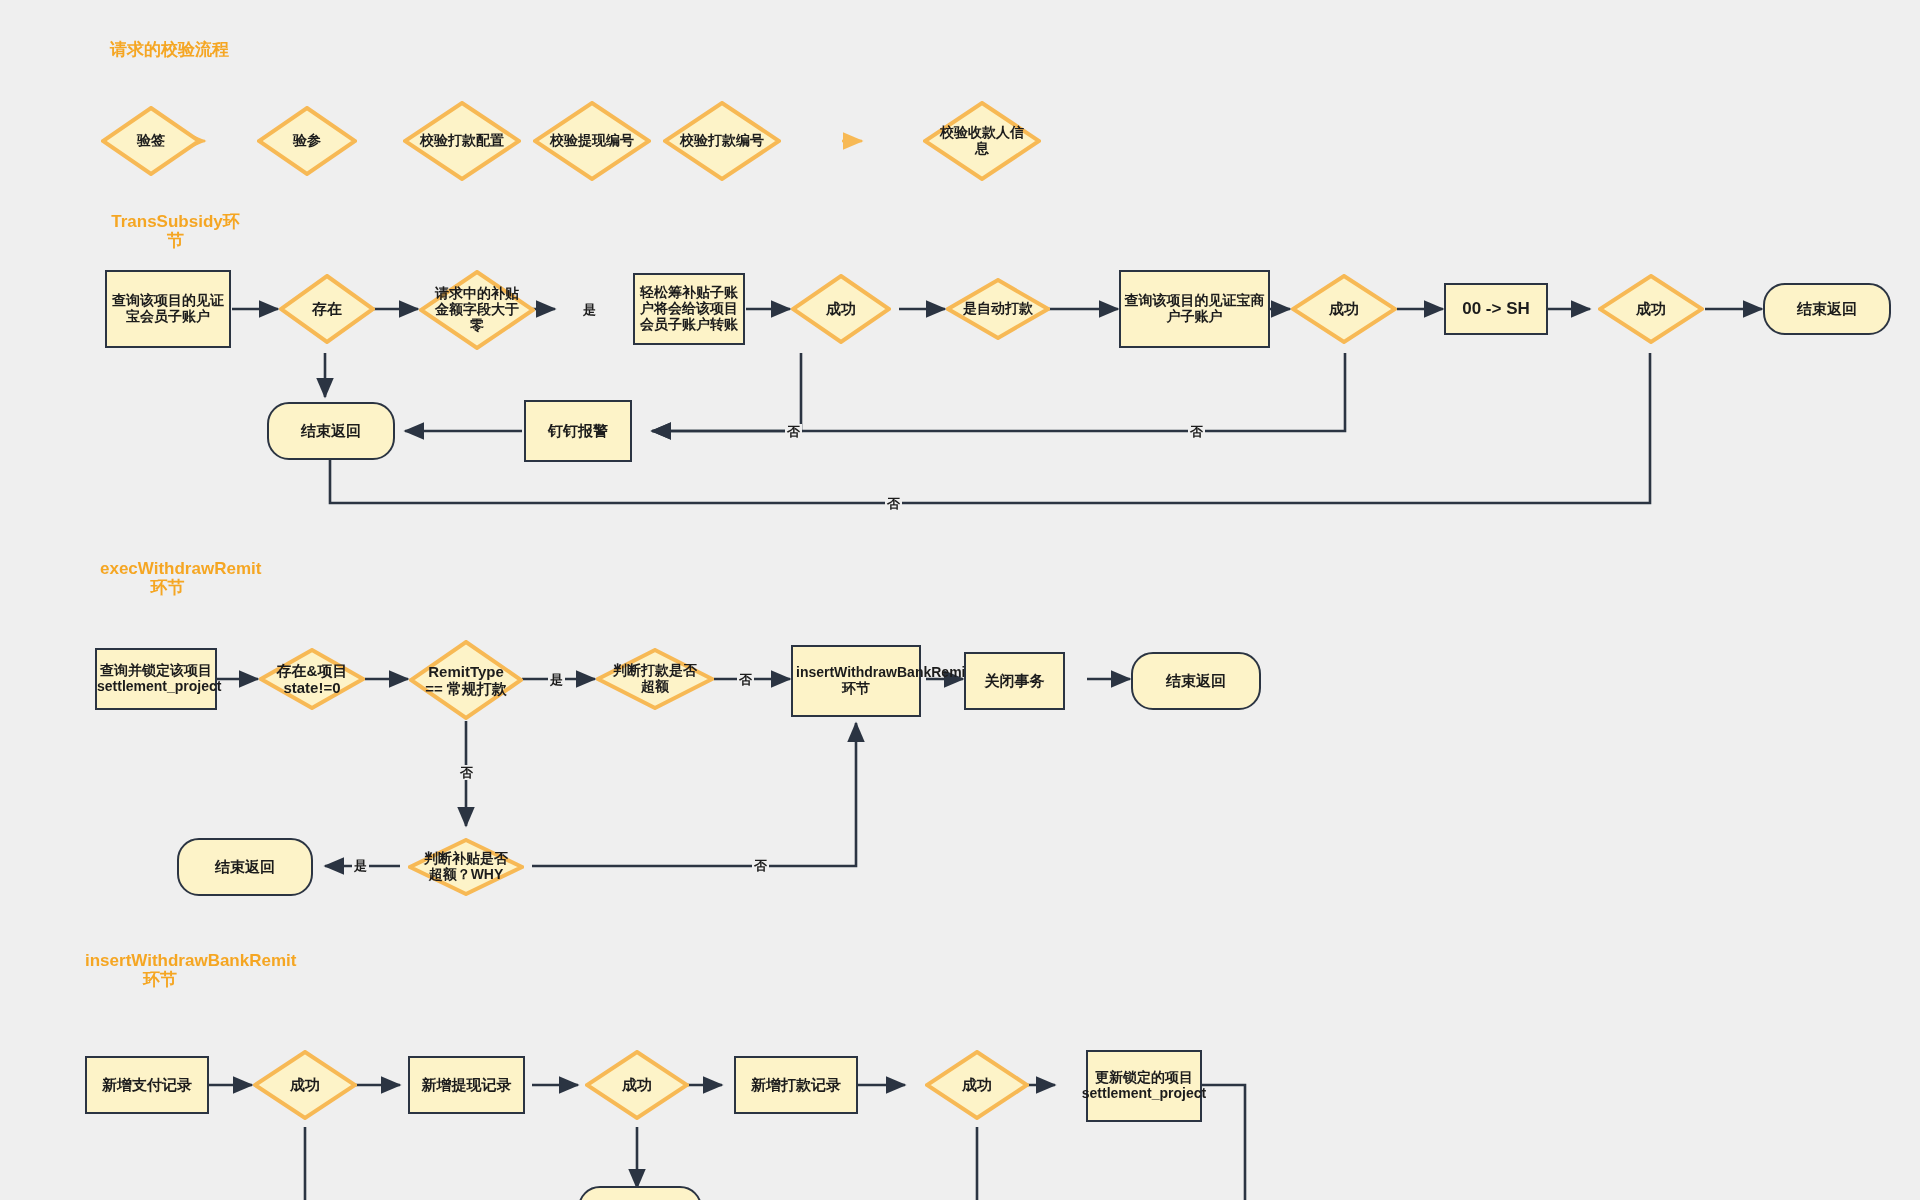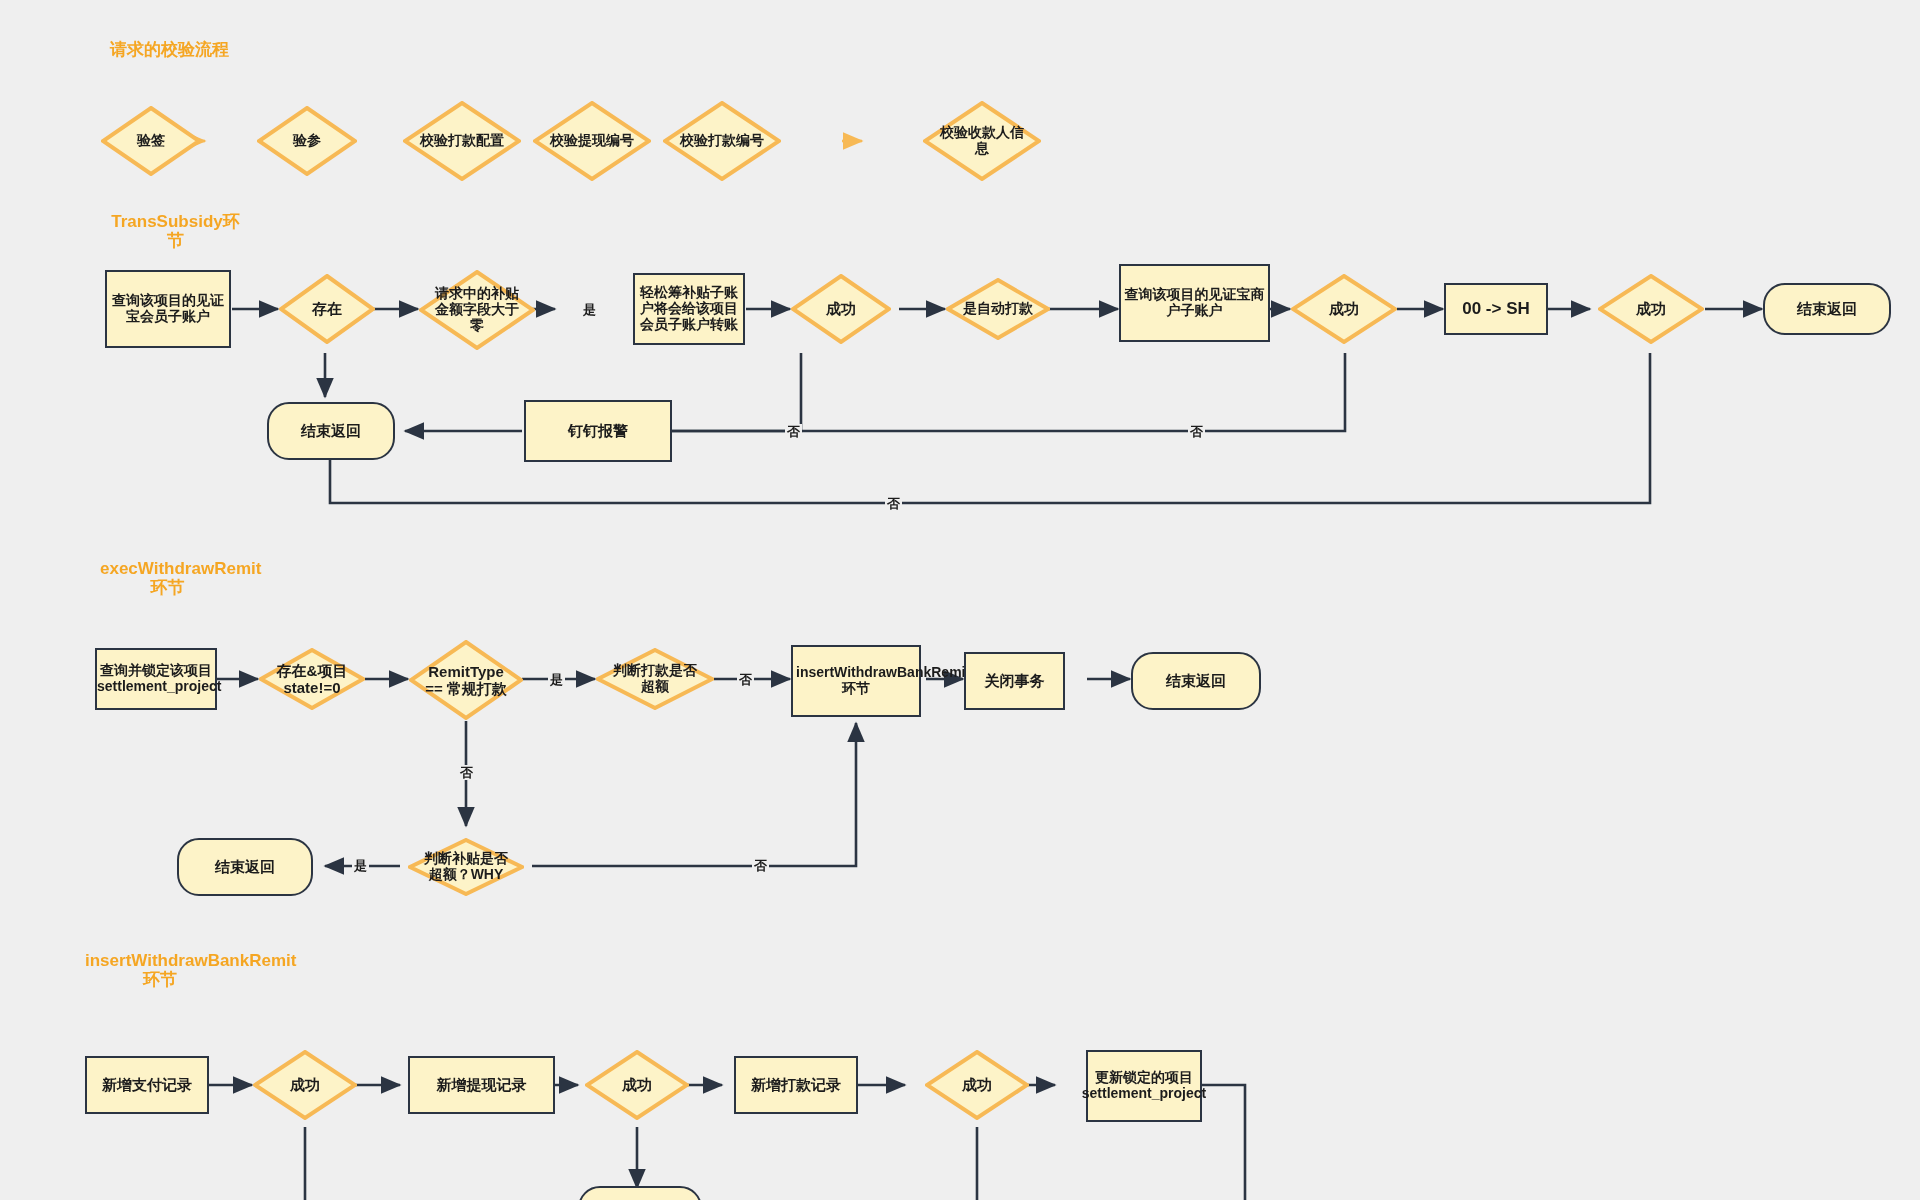--- a/index.html
+++ b/index.html
@@ -227,21 +227,21 @@
     <span class="lbl">成功</span>
   </div>
 
   <div class="node diamond t14" style="left:946px;top:278px;width:104px;height:62px;">
     <svg class="dshape" viewBox="0 0 104 62" preserveAspectRatio="none">
         <polygon points="52,2 102,31 52,60 2,31" fill="#fdf3c8" stroke="#f7b955" stroke-width="4"></polygon>
       </svg>
     <span class="lbl" style="width:100px">是自动打款</span>
   </div>
 
-  <div class="node rect t14" style="left:1119px;top:264px;width:151px;height:78px;text-align:center;">
+  <div class="node rect t14" style="left:1119px;top:270px;width:151px;height:78px;text-align:center;">
     <span>查询该项目的见证宝商户子账户</span>
   </div>
 
   <div class="node diamond t15" style="left:1291px;top:274px;width:106px;height:70px;">
     <svg class="dshape" viewBox="0 0 106 70" preserveAspectRatio="none">
         <polygon points="53,2 104,35 53,68 2,35" fill="#fdf3c8" stroke="#f7b955" stroke-width="4"></polygon>
       </svg>
     <span class="lbl">成功</span>
   </div>
 
@@ -257,21 +257,21 @@
   </div>
 
   <div class="node round t15" style="left:1763px;top:283px;width:128px;height:52px;">
     <span>结束返回</span>
   </div>
 
   <div class="node round t15" style="left:267px;top:402px;width:128px;height:58px;">
     <span>结束返回</span>
   </div>
 
-  <div class="node rect t15" style="left:524px;top:400px;width:148px;height:62px;">
+  <div class="node rect t15" style="left:524px;top:400px;width:108px;height:62px;">
     <span>钉钉报警</span>
   </div>
 
   <div class="elabel" style="left:581px;top:302px;">是</div>
   <div class="elabel" style="left:785px;top:424px;">否</div>
   <div class="elabel" style="left:1188px;top:424px;">否</div>
   <div class="elabel" style="left:885px;top:496px;">否</div>
 
   <div class="node rect t14 ovf" style="left:95px;top:648px;width:122px;height:62px;">
     <span style="width:118px">查询并锁定该项目 settlement_project</span>
@@ -331,21 +331,21 @@
     <span>新增支付记录</span>
   </div>
 
   <div class="node diamond t15" style="left:253px;top:1050px;width:104px;height:70px;">
     <svg class="dshape" viewBox="0 0 104 70" preserveAspectRatio="none">
         <polygon points="52,2 102,35 52,68 2,35" fill="#fdf3c8" stroke="#f7b955" stroke-width="4"></polygon>
       </svg>
     <span class="lbl">成功</span>
   </div>
 
-  <div class="node rect t15" style="left:408px;top:1056px;width:147px;height:58px;">
+  <div class="node rect t15" style="left:408px;top:1056px;width:117px;height:58px;">
     <span>新增提现记录</span>
   </div>
 
   <div class="node diamond t15" style="left:585px;top:1050px;width:104px;height:70px;">
     <svg class="dshape" viewBox="0 0 104 70" preserveAspectRatio="none">
         <polygon points="52,2 102,35 52,68 2,35" fill="#fdf3c8" stroke="#f7b955" stroke-width="4"></polygon>
       </svg>
     <span class="lbl">成功</span>
   </div>
 

